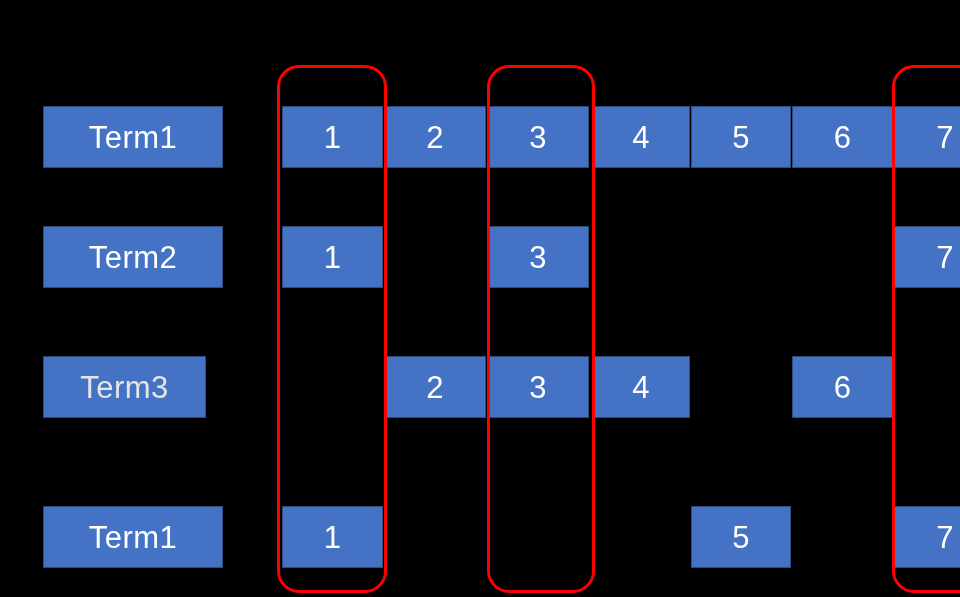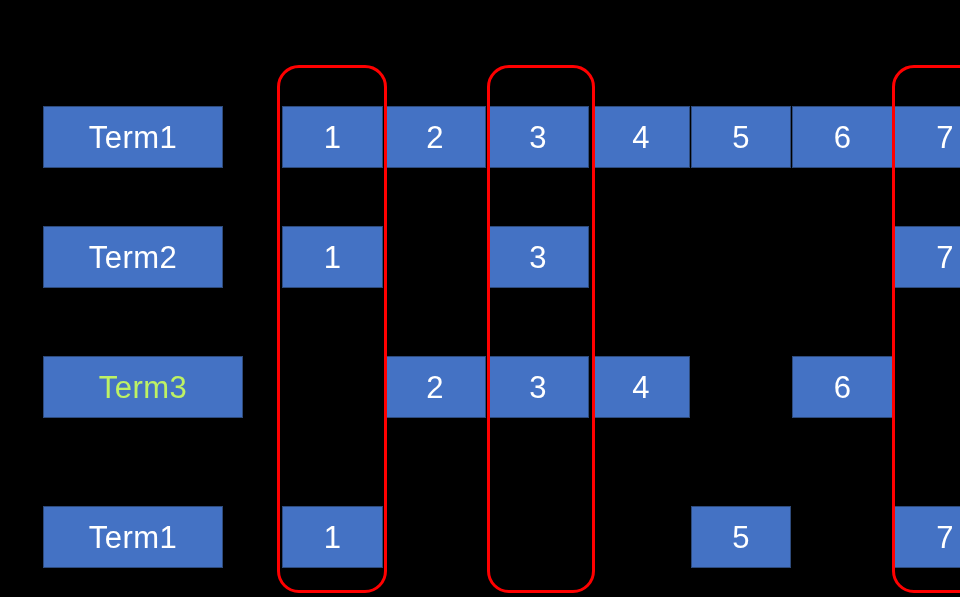--- a/index.html
+++ b/index.html
@@ -54,21 +54,21 @@
     <div class="box cell" style="left: 343px; top: 106px; width: 102px; height: 62px; background: rgb(68, 114, 196); border-color: rgb(46, 75, 124); color: rgb(255, 255, 255);">2</div>
     <div class="box cell" style="left: 446px; top: 106px; width: 102px; height: 62px; background: rgb(68, 114, 196); border-color: rgb(46, 75, 124); color: rgb(255, 255, 255);">3</div>
     <div class="box cell" style="left: 551px; top: 106px; width: 98px; height: 62px; background: rgb(68, 114, 196); border-color: rgb(46, 75, 124); color: rgb(255, 255, 255);">4</div>
     <div class="box cell" style="left: 650px; top: 106px; width: 100px; height: 62px; background: rgb(68, 114, 196); border-color: rgb(46, 75, 124); color: rgb(255, 255, 255);">5</div>
     <div class="box cell" style="left: 751px; top: 106px; width: 101px; height: 62px; background: rgb(68, 114, 196); border-color: rgb(46, 75, 124); color: rgb(255, 255, 255);">6</div>
     <div class="box cell" style="left: 853px; top: 106px; width: 102px; height: 62px; background: rgb(68, 114, 196); border-color: rgb(46, 75, 124); color: rgb(255, 255, 255);">7</div>
     <div class="box term-label" style="left: 2px; top: 226px; width: 180px; height: 62px; background: rgb(68, 114, 196); border-color: rgb(46, 75, 124); color: rgb(255, 255, 255);">Term2</div>
     <div class="box cell" style="left: 241px; top: 226px; width: 101px; height: 62px; background: rgb(68, 114, 196); border-color: rgb(46, 75, 124); color: rgb(255, 255, 255);">1</div>
     <div class="box cell" style="left: 446px; top: 226px; width: 102px; height: 62px; background: rgb(68, 114, 196); border-color: rgb(46, 75, 124); color: rgb(255, 255, 255);">3</div>
     <div class="box cell" style="left: 853px; top: 226px; width: 102px; height: 62px; background: rgb(68, 114, 196); border-color: rgb(46, 75, 124); color: rgb(255, 255, 255);">7</div>
-    <div class="box term-label" style="left: 2px; top: 356px; width: 200px; height: 62px; background: rgb(68, 114, 196); border-color: rgb(46, 75, 124); color: #bef264;">Term3</div>
+    <div class="box term-label" style="left: 2px; top: 356px; width: 163px; height: 62px; background: rgb(68, 114, 196); border-color: rgb(46, 75, 124); color: #e5e5e5;">Term3</div>
     <div class="box cell" style="left: 343px; top: 356px; width: 102px; height: 62px; background: rgb(68, 114, 196); border-color: rgb(46, 75, 124); color: rgb(255, 255, 255);">2</div>
     <div class="box cell" style="left: 446px; top: 356px; width: 102px; height: 62px; background: rgb(68, 114, 196); border-color: rgb(46, 75, 124); color: rgb(255, 255, 255);">3</div>
     <div class="box cell" style="left: 551px; top: 356px; width: 98px; height: 62px; background: rgb(68, 114, 196); border-color: rgb(46, 75, 124); color: rgb(255, 255, 255);">4</div>
     <div class="box cell" style="left: 751px; top: 356px; width: 101px; height: 62px; background: rgb(68, 114, 196); border-color: rgb(46, 75, 124); color: rgb(255, 255, 255);">6</div>
     <div class="box term-label" style="left: 2px; top: 506px; width: 180px; height: 62px; background: rgb(68, 114, 196); border-color: rgb(46, 75, 124); color: rgb(255, 255, 255);">Term1</div>
     <div class="box cell" style="left: 241px; top: 506px; width: 101px; height: 62px; background: rgb(68, 114, 196); border-color: rgb(46, 75, 124); color: rgb(255, 255, 255);">1</div>
     <div class="box cell" style="left: 650px; top: 506px; width: 100px; height: 62px; background: rgb(68, 114, 196); border-color: rgb(46, 75, 124); color: rgb(255, 255, 255);">5</div>
     <div class="box cell" style="left: 853px; top: 506px; width: 102px; height: 62px; background: rgb(68, 114, 196); border-color: rgb(46, 75, 124); color: rgb(255, 255, 255);">7</div>
     <div class="highlight" style="left: 236px; top: 65px; width: 110px; height: 528px; border-color: rgb(255, 0, 0);"></div>
     <div class="highlight" style="left: 446px; top: 65px; width: 108px; height: 528px; border-color: rgb(255, 0, 0);"></div>

